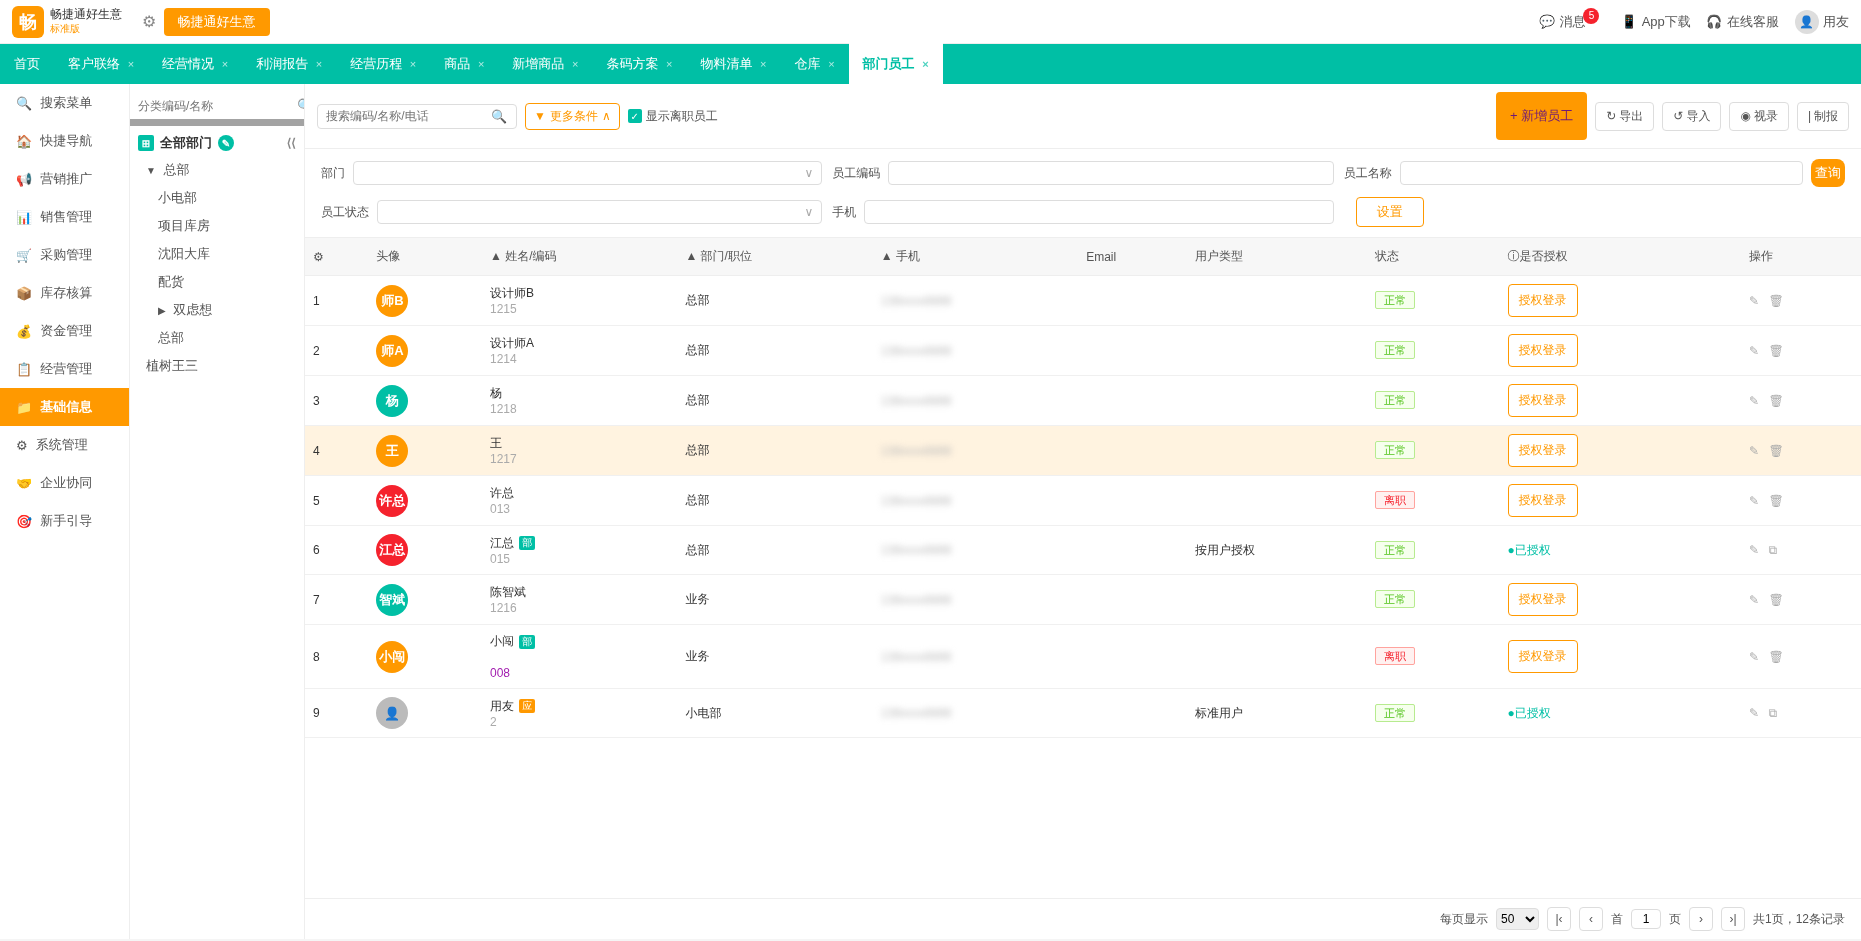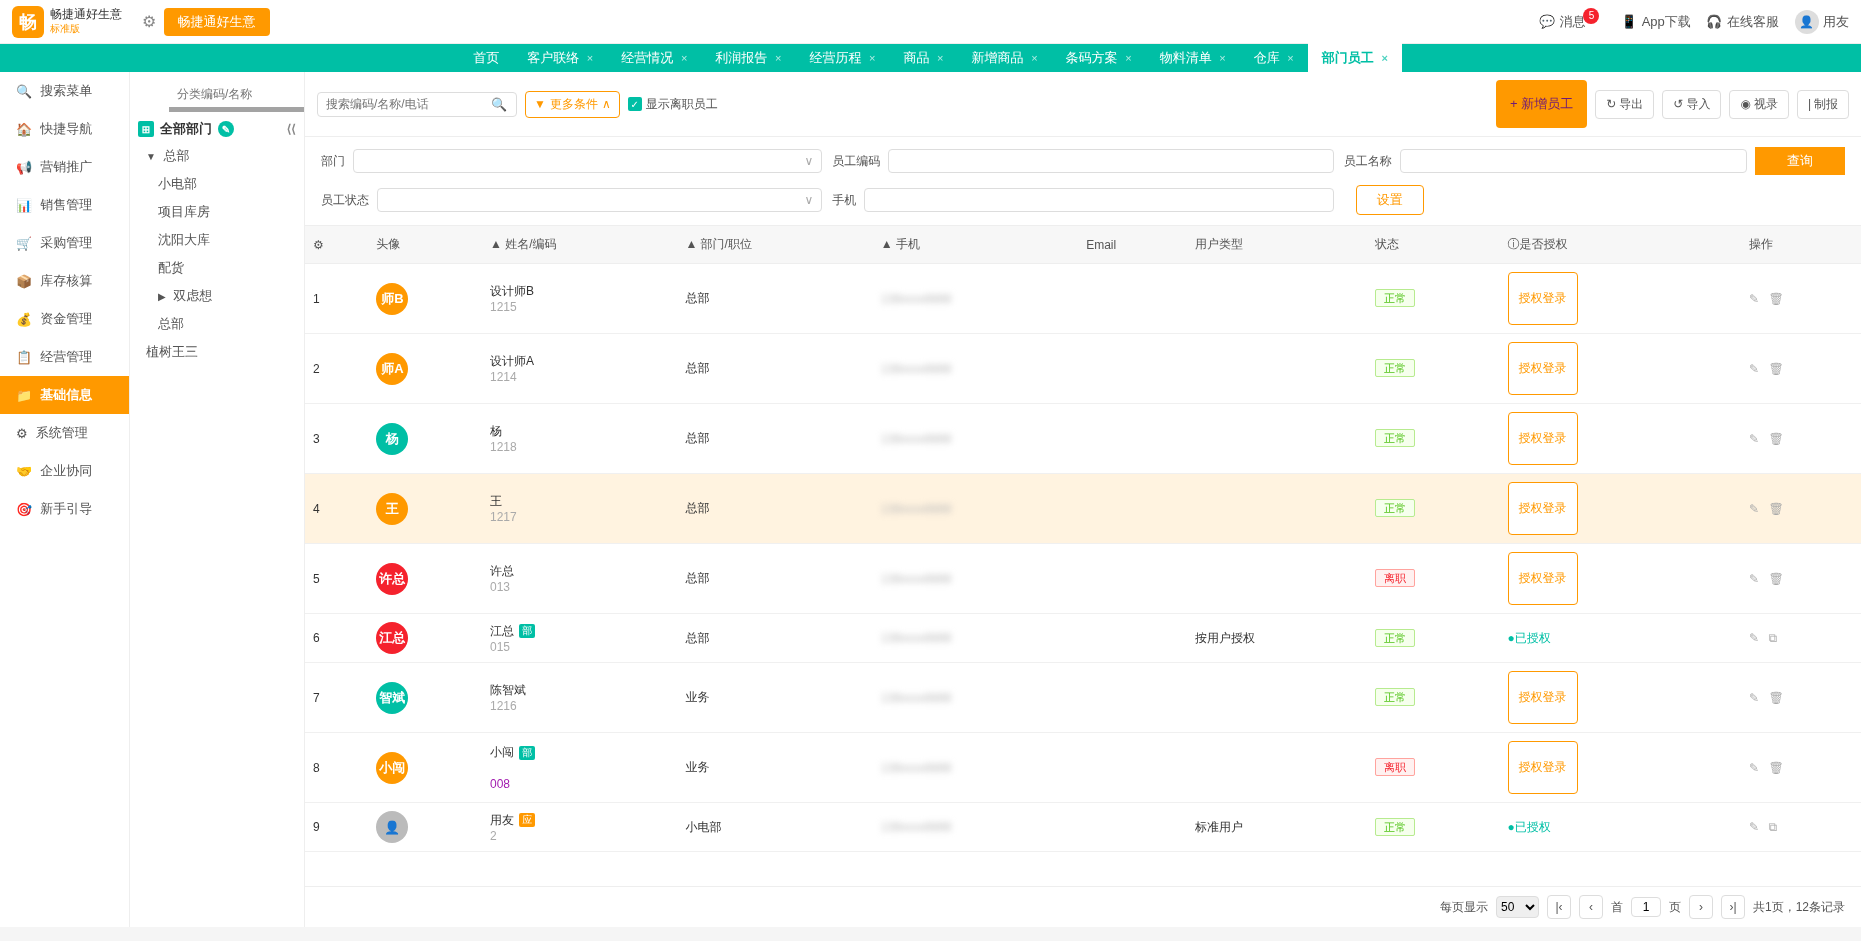--- a/index.html
+++ b/index.html
@@ -70,25 +70,24 @@
       justify-content: center;
       position: relative;
       top: -6px;
       left: -6px;
     }
     .settings-icon { font-size: 16px; color: #888; cursor: pointer; }
 
     
     .nav-bar {
       background: #00bfa5;
-      height: 28px;
+      height: 40px;
       display: flex;
       align-items: center;
       padding: 0 0;
-      justify-content: center;
     }
     .nav-item {
       padding: 0 14px;
       height: 42px;
       line-height: 42px;
       color: #fff;
       cursor: pointer;
       font-size: 13px;
       white-space: nowrap;
       position: relative;
@@ -146,23 +145,22 @@
       background: #fff;
       border-right: 1px solid #eee;
       padding: 8px 0;
       overflow-y: auto;
       flex-shrink: 0;
     }
     .dept-search {
       display: flex;
       align-items: center;
       padding: 6px 8px;
-      border-bottom: 5px solid #a3a3a3;
+      border-bottom: 7px solid #a3a3a3;
       gap: 4px;
-      margin-left: 39px;
     }
     .dept-search input {
       border: none;
       outline: none;
       font-size: 12px;
       flex: 1;
       color: #999;
     }
     .dept-header {
       display: flex;
@@ -311,22 +309,22 @@
       gap: 4px;
       min-width: 0;
     }
     .filter-input input {
       border: none; outline: none; font-size: 12px; flex: 1; min-width: 0;
     }
     .query-btn {
       background: #ff9900;
       color: #fff;
       border: none;
-      border-radius: 0;
-      padding: 5px 32px;
+      border-radius: 8px;
+      padding: 5px 4px;
       cursor: pointer;
       font-size: 13px;
     }
     .reset-btn {
       background: #fff;
       color: #ff9900;
       border: 1px solid #ff9900;
       border-radius: 4px;
       padding: 5px 20px;
       cursor: pointer;
@@ -384,21 +382,21 @@
       font-size: 11px;
     }
     .status-normal { background: #f6ffed; color: #52c41a; border: 1px solid #b7eb8f; }
     .status-resigned { background: #fff1f0; color: #f5222d; border: 1px solid #ffa39e; margin-top: 16px; }
 
     .auth-btn {
       border: 1px solid #ff9900;
       color: #ff9900;
       background: #fff;
       border-radius: 4px;
-      padding: 17px 10px;
+      padding: 7px 10px;
       cursor: pointer;
       font-size: 12px;
     }
     .auth-granted {
       color: #00bfa5;
       font-size: 12px;
     }
     .dot-green { color: #00bfa5; }
 
     .edit-icon { color: #aaa; cursor: pointer; margin-right: 6px; }

